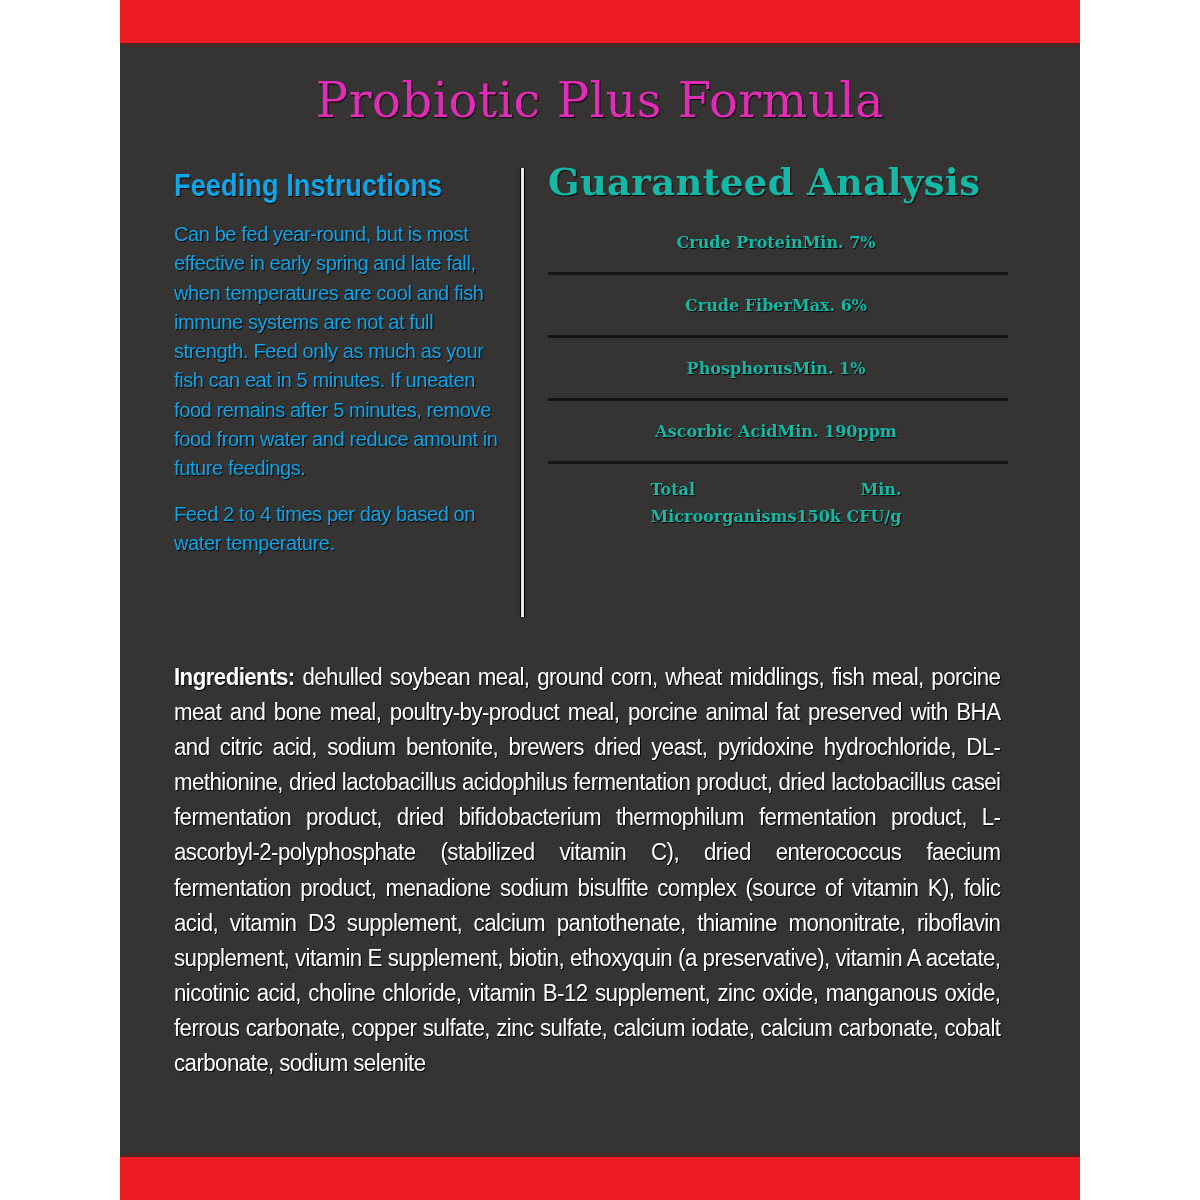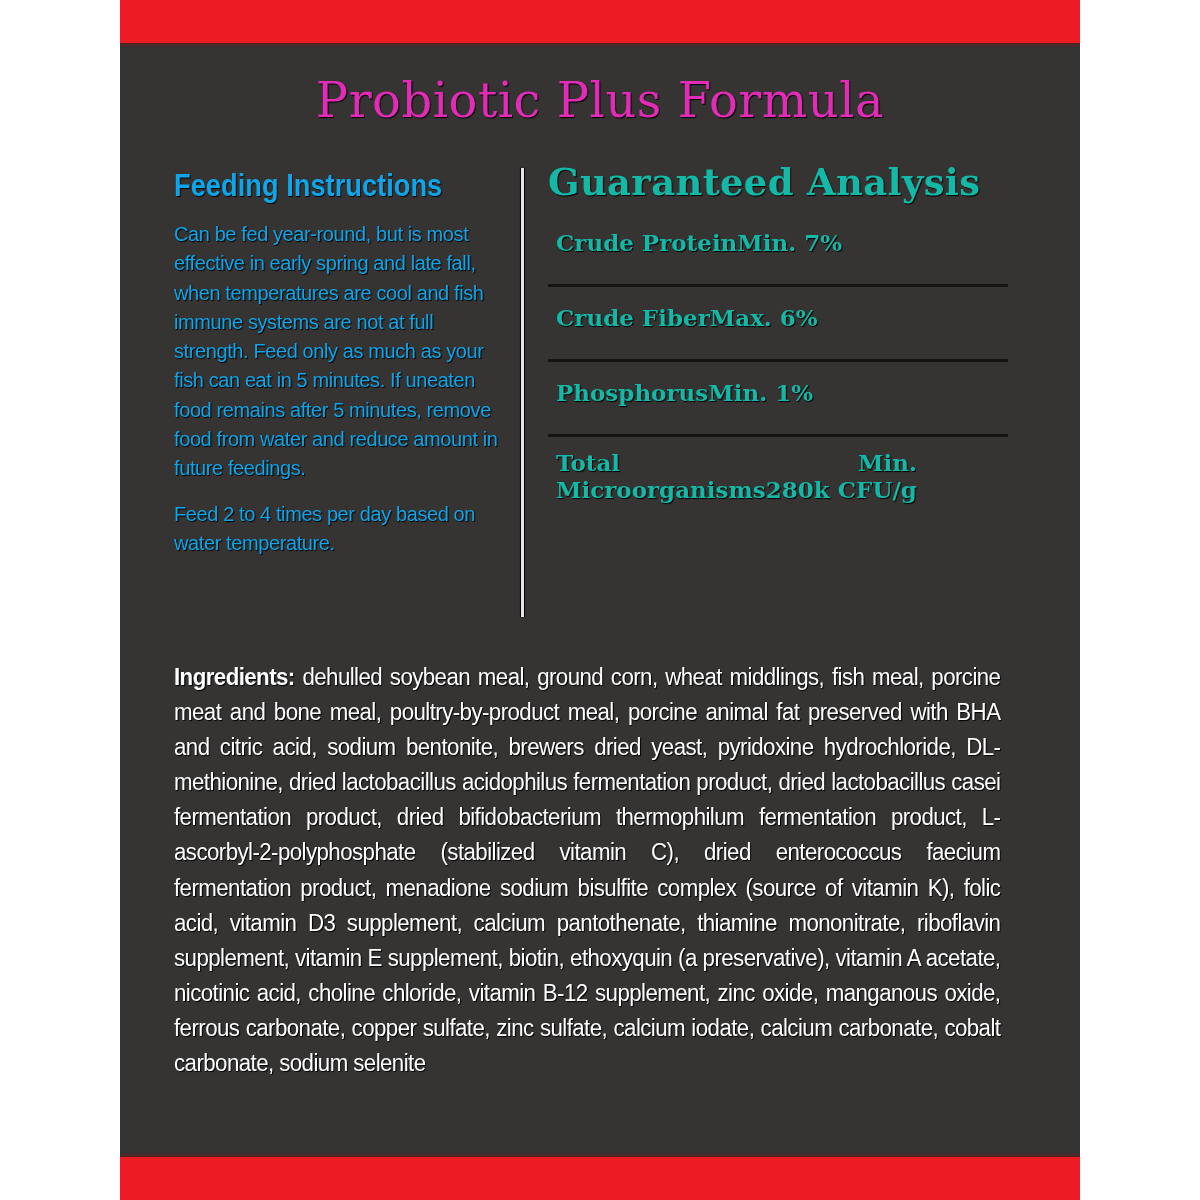--- a/index.html
+++ b/index.html
@@ -78,27 +78,27 @@
     .analysis h2 {
       margin: 0 0 8px 0;
       font-weight: bold;
       font-size: 37px;
       letter-spacing: 0.3px;
       white-space: nowrap;
       text-shadow: 1px 1px 1px #000;
     }
     .ga-row {
       display: flex;
-      justify-content: flex-start;
+      justify-content: center;
       align-items: center;
-      padding: 0 12px 12px 8px;
+      padding: 0 12px 0 8px;
       height: 60px;
       border-bottom: 3px solid #141414;
       font-weight: bold;
-      font-size: 23px;
+      font-size: 16px;
       text-shadow: 1px 1px 1px #000;
     }
     .ga-row.last {
       border-bottom: none;
       height: 78px;
       align-items: flex-start;
       padding-top: 12px;
       line-height: 27px;
     }
     .ga-row .val { text-align: right; }
@@ -140,28 +140,32 @@
       <span class="val">Min. 7%</span>
     </div>
     <div class="ga-row">
       <span>Crude Fiber</span>
       <span class="val">Max. 6%</span>
     </div>
     <div class="ga-row">
       <span>Phosphorus</span>
       <span class="val">Min. 1%</span>
     </div>
+    <div class="ga-row">
+      <span>Ascorbic Acid</span>
+      <span class="val">Min. 190ppm</span>
+    </div>
     <div class="ga-row last">
       <span>
         <span>Total</span><br>
         <span>Microorganisms</span>
       </span>
       <span class="val">
         <span>Min.</span><br>
-        <span>280k CFU/g</span>
+        <span>150k CFU/g</span>
       </span>
     </div>
   </section>
 
   <section class="ingredients">
     <span class="lead">Ingredients:</span>
     <span>dehulled soybean meal, ground corn, wheat middlings, fish meal, porcine meat and bone meal, poultry-by-product meal, porcine animal fat preserved with BHA and citric acid, sodium bentonite, brewers dried yeast, pyridoxine hydrochloride, DL-methionine, dried lactobacillus acidophilus fermentation product, dried lactobacillus casei fermentation product, dried bifidobacterium thermophilum fermentation product, L-ascorbyl-2-polyphosphate (stabilized vitamin C), dried enterococcus faecium fermentation product, menadione sodium bisulfite complex (source of vitamin K), folic acid, vitamin D3 supplement, calcium pantothenate, thiamine mononitrate, riboflavin supplement, vitamin E supplement, biotin, ethoxyquin (a preservative), vitamin A acetate, nicotinic acid, choline chloride, vitamin B-12 supplement, zinc oxide, manganous oxide, ferrous carbonate, copper sulfate, zinc sulfate, calcium iodate, calcium carbonate, cobalt carbonate, sodium selenite</span>
   </section>
 
   <div class="band-bottom"></div>

